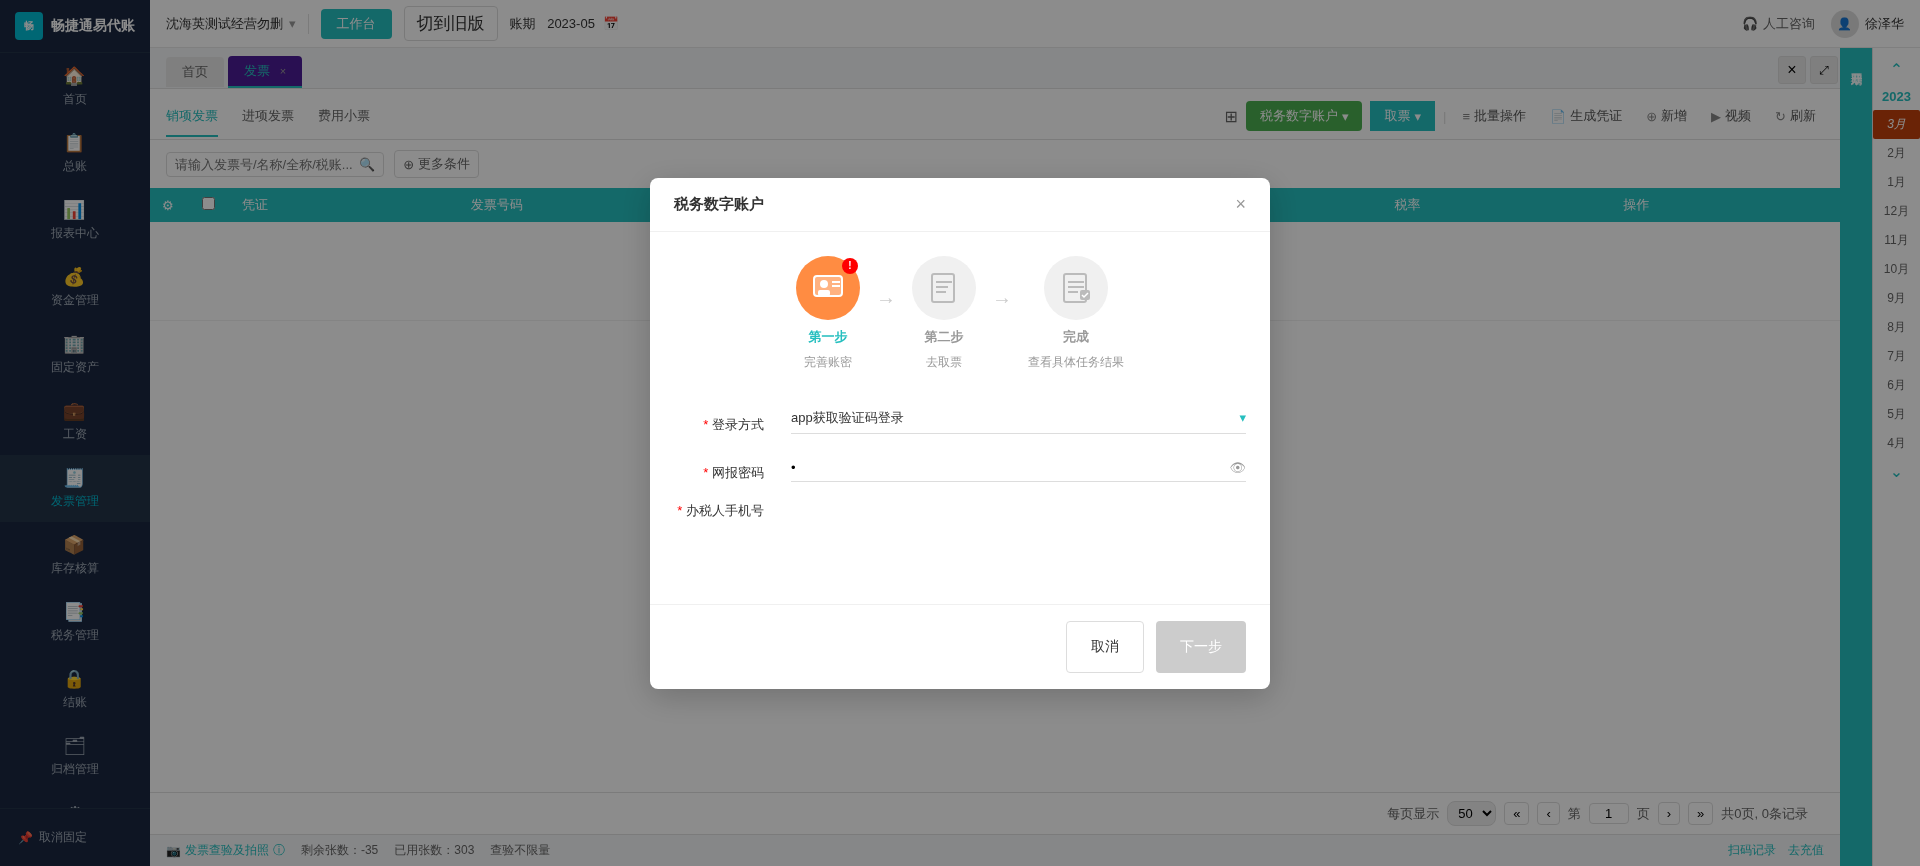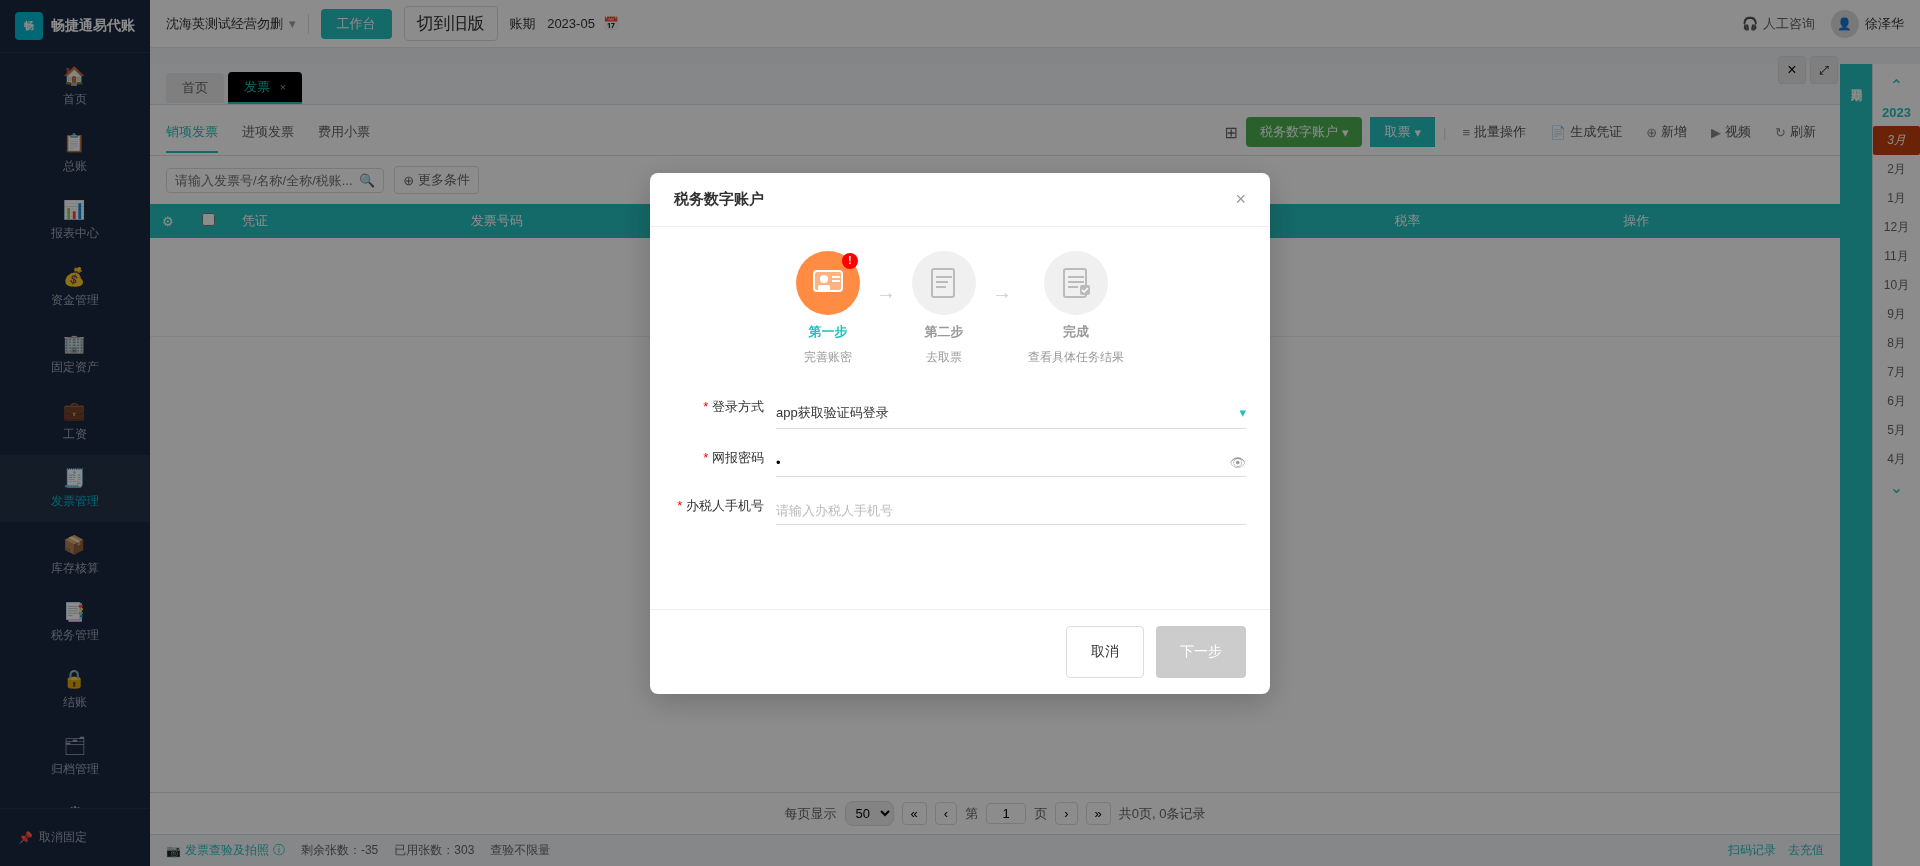--- a/index.html
+++ b/index.html
@@ -13,42 +13,42 @@
     .sidebar-logo { padding: 12px 15px; display: flex; align-items: center; gap: 8px; color: #fff; font-size: 14px; font-weight: bold; border-bottom: 1px solid #243347; }
     .sidebar-logo .logo-icon { width: 28px; height: 28px; background: #00bcd4; border-radius: 4px; display: flex; align-items: center; justify-content: center; color: white; font-size: 10px; }
     .sidebar-nav { flex: 1; overflow-y: auto; }
     .sidebar-item { display: flex; flex-direction: column; align-items: center; padding: 12px 8px; cursor: pointer; color: #a0aab6; font-size: 12px; gap: 4px; transition: background 0.2s; }
     .sidebar-item.active { background: #243347; color: #00bcd4; }
     .sidebar-item .si-icon { font-size: 18px; }
     .sidebar-bottom { padding: 12px; border-top: 1px solid #243347; }
     .sidebar-bottom-item { display: flex; align-items: center; gap: 6px; padding: 8px 6px; color: #a0aab6; font-size: 12px; cursor: pointer; }
 
     
-    .main-area { flex: 1; display: flex; flex-direction: column; overflow: hidden; gap: 16px; }
+    .main-area { flex: 1; display: flex; flex-direction: column; overflow: hidden; }
 
     
     .top-bar { height: 48px; background: #fff; display: flex; align-items: center; padding: 0 16px; gap: 12px; border-bottom: 1px solid #e8e8e8; flex-shrink: 0; }
     .company-selector { display: flex; align-items: center; gap: 6px; cursor: pointer; color: #333; font-size: 13px; }
     .company-selector .chevron { color: #999; }
     .top-bar-divider { width: 1px; height: 20px; background: #e0e0e0; }
     .workbench-btn { background: #26bfbf; color: white; border: none; padding: 6px 16px; border-radius: 4px; cursor: pointer; font-size: 13px; }
     .switch-btn { background: #fff; color: #333; border: 1px solid #ddd; padding: 5px 12px; border-radius: 4px; cursor: pointer; font-size: 17px; }
     .period-text { color: #333; font-size: 13px; display: flex; align-items: center; gap: 4px; }
     .top-bar-right { margin-left: auto; display: flex; align-items: center; gap: 16px; color: #333; font-size: 13px; }
     .top-bar-right .service-icon { color: #666; cursor: pointer; display: flex; align-items: center; gap: 4px; }
     .user-name { cursor: pointer; }
 
     
     .content-area { flex: 1; display: flex; overflow: hidden; }
     .page-content { flex: 1; display: flex; flex-direction: column; overflow: hidden; background: #f5f6f8; }
 
     
     .page-tabs { background: #f5f6f8; display: flex; align-items: center; padding: 8px 16px 0; gap: 4px; border-bottom: 1px solid #e0e0e0; flex-shrink: 0; }
     .page-tab { padding: 6px 16px; border-radius: 4px 4px 0 0; cursor: pointer; font-size: 13px; color: #666; background: #e8e8e8; }
-    .page-tab.active { background: #000000; color: #26bfbf; border-bottom: 2px solid #26bfbf; }
+    .page-tab.active { background: #4c1d95; color: #26bfbf; border-bottom: 2px solid #26bfbf; }
     .page-tab .close-x { margin-left: 6px; color: #999; font-size: 11px; }
 
     
     .invoice-page { flex: 1; background: #fff; display: flex; flex-direction: column; overflow: hidden; }
     .invoice-subtabs { display: flex; align-items: flex-start; padding: 12px 16px 0; border-bottom: 1px solid #e0e0e0; gap: 24px; flex-shrink: 0; }
     .inv-tab { padding: 6px 0 10px; cursor: pointer; font-size: 13px; color: #666; border-bottom: 2px solid transparent; }
     .inv-tab.active { color: #26bfbf; border-bottom: 2px solid #26bfbf; }
     .inv-toolbar { display: flex; align-items: center; padding: 10px 16px; gap: 10px; flex-shrink: 0; }
     .search-input-wrap { display: flex; align-items: center; border: 1px solid #ddd; border-radius: 4px; padding: 4px 8px; gap: 4px; background: #fff; }
     .search-input { border: none; outline: none; font-size: 13px; color: #666; width: 180px; }
@@ -56,21 +56,21 @@
     .tax-digital-btn { background: #4caf50; color: white; border: none; padding: 6px 14px; border-radius: 4px; cursor: pointer; font-size: 13px; display: flex; align-items: center; gap: 4px; }
     .fetch-btn { background: #26bfbf; color: white; border: none; padding: 6px 14px; border-radius: 0; cursor: pointer; font-size: 13px; display: flex; align-items: center; gap: 4px; }
     .action-btn { display: flex; align-items: center; gap: 4px; color: #555; font-size: 13px; cursor: pointer; padding: 4px 8px; }
     .action-btn .btn-icon { color: #888; }
 
     
     .invoice-table-wrap { flex: 1; overflow: auto; }
     .invoice-table { width: 100%; border-collapse: collapse; }
     .invoice-table th { background: #26bfbf; color: white; padding: 8px 12px; text-align: left; font-weight: normal; font-size: 13px; white-space: nowrap; }
     .invoice-table td { padding: 8px 12px; border-bottom: 1px solid #f0f0f0; font-size: 13px; color: #333; }
-    .table-footer { display: flex; align-items: center; justify-content: center; padding: 8px 32px; border-top: 1px solid #e0e0e0; gap: 8px; font-size: 13px; color: #666; flex-shrink: 0; }
+    .table-footer { display: flex; align-items: center; justify-content: flex-end; padding: 8px 32px; border-top: 1px solid #e0e0e0; gap: 8px; font-size: 13px; color: #666; flex-shrink: 0; }
     .page-size-select { border: 1px solid #ddd; border-radius: 8px; padding: 3px 6px; font-size: 13px; }
     .pagination-btn { border: 1px solid #ddd; border-radius: 4px; padding: 3px 8px; cursor: pointer; background: #fff; font-size: 13px; }
     .period-panel { width: 48px; background: #fff; border-left: 1px solid #e0e0e0; display: flex; flex-direction: column; align-items: center; padding-top: 8px; flex-shrink: 0; overflow-y: auto; }
     .period-item { padding: 6px 4px; font-size: 12px; color: #666; cursor: pointer; text-align: center; width: 100%; display: flex; justify-content: center; }
     .period-item.active { background: #c2410c; color: white; border-radius: 2px; font-style: italic; }
     .period-item.year { font-weight: bold; color: #26bfbf; font-size: 13px; }
     .period-scroll-up, .period-scroll-down { color: #26bfbf; cursor: pointer; padding: 4px; font-size: 16px; }
 
     
     .bottom-bar { height: 32px; background: #f5f6f8; border-top: 1px solid #e0e0e0; display: flex; align-items: center; padding: 0 16px; gap: 16px; font-size: 12px; color: #666; flex-shrink: 0; }
@@ -91,21 +91,21 @@
     .step-circle { width: 64px; height: 64px; border-radius: 50%; display: flex; align-items: center; justify-content: center; font-size: 28px; }
     .step-circle.active-step { background: #ff8c42; }
     .step-circle.inactive-step { background: #f0f0f0; }
     .step-arrow { color: #ccc; font-size: 20px; margin: 0 16px; margin-bottom: 32px; }
     .step-label { font-size: 13px; color: #26bfbf; font-weight: bold; }
     .step-label.inactive { color: #999; }
     .step-sublabel { font-size: 12px; color: #999; }
     .step-error-badge { position: absolute; top: 2px; right: 2px; width: 16px; height: 16px; background: red; border-radius: 50%; display: flex; align-items: center; justify-content: center; color: white; font-size: 10px; font-weight: bold; }
 
     
-    .form-row { display: flex; align-items: flex-start; margin-bottom: 20px; gap: 12px; }
+    .form-row { display: flex; align-items: flex-end; margin-bottom: 20px; gap: 27px; }
     .form-label { font-size: 13px; color: #333; width: 90px; text-align: right; flex-shrink: 0; }
     .form-field { flex: 1; }
     .form-select { width: 100%; border: none; border-bottom: 1px solid #ddd; padding: 6px 0; font-size: 13px; color: #333; outline: none; display: flex; align-items: center; justify-content: space-between; cursor: pointer; }
     .form-input { width: 100%; border: none; border-bottom: 1px solid #ddd; padding: 6px 0; font-size: 13px; color: #333; outline: none; }
     .form-input::placeholder { color: #bbb; }
     .password-wrap { display: flex; align-items: center; border-bottom: 1px solid #ddd; }
     .password-wrap input { border: none; outline: none; flex: 1; padding: 6px 0; font-size: 13px; }
     .eye-icon { color: #999; cursor: pointer; }
 
     .cancel-btn { padding: 16px 24px; border: 1px solid #ddd; border-radius: 4px; background: #fff; cursor: pointer; font-size: 14px; color: #333; }
@@ -480,23 +480,20 @@
               <span class="eye-icon">👁</span>
             </div>
           </div>
         </div>
 
         <div class="form-row">
           <span class="form-label">
             <span style="color:red;">*</span>
             <span>办税人手机号</span>
           </span>
-          <div class="form-field">
-            <input type="text" class="form-input" placeholder="请输入办税人手机号" style="">
-          </div>
         </div>
 
       </div>
 
       <div style="height:40px;"></div>
 
     </div>
     <div class="modal-footer">
       <button class="cancel-btn">取消</button>
       <button class="next-btn">下一步</button>

